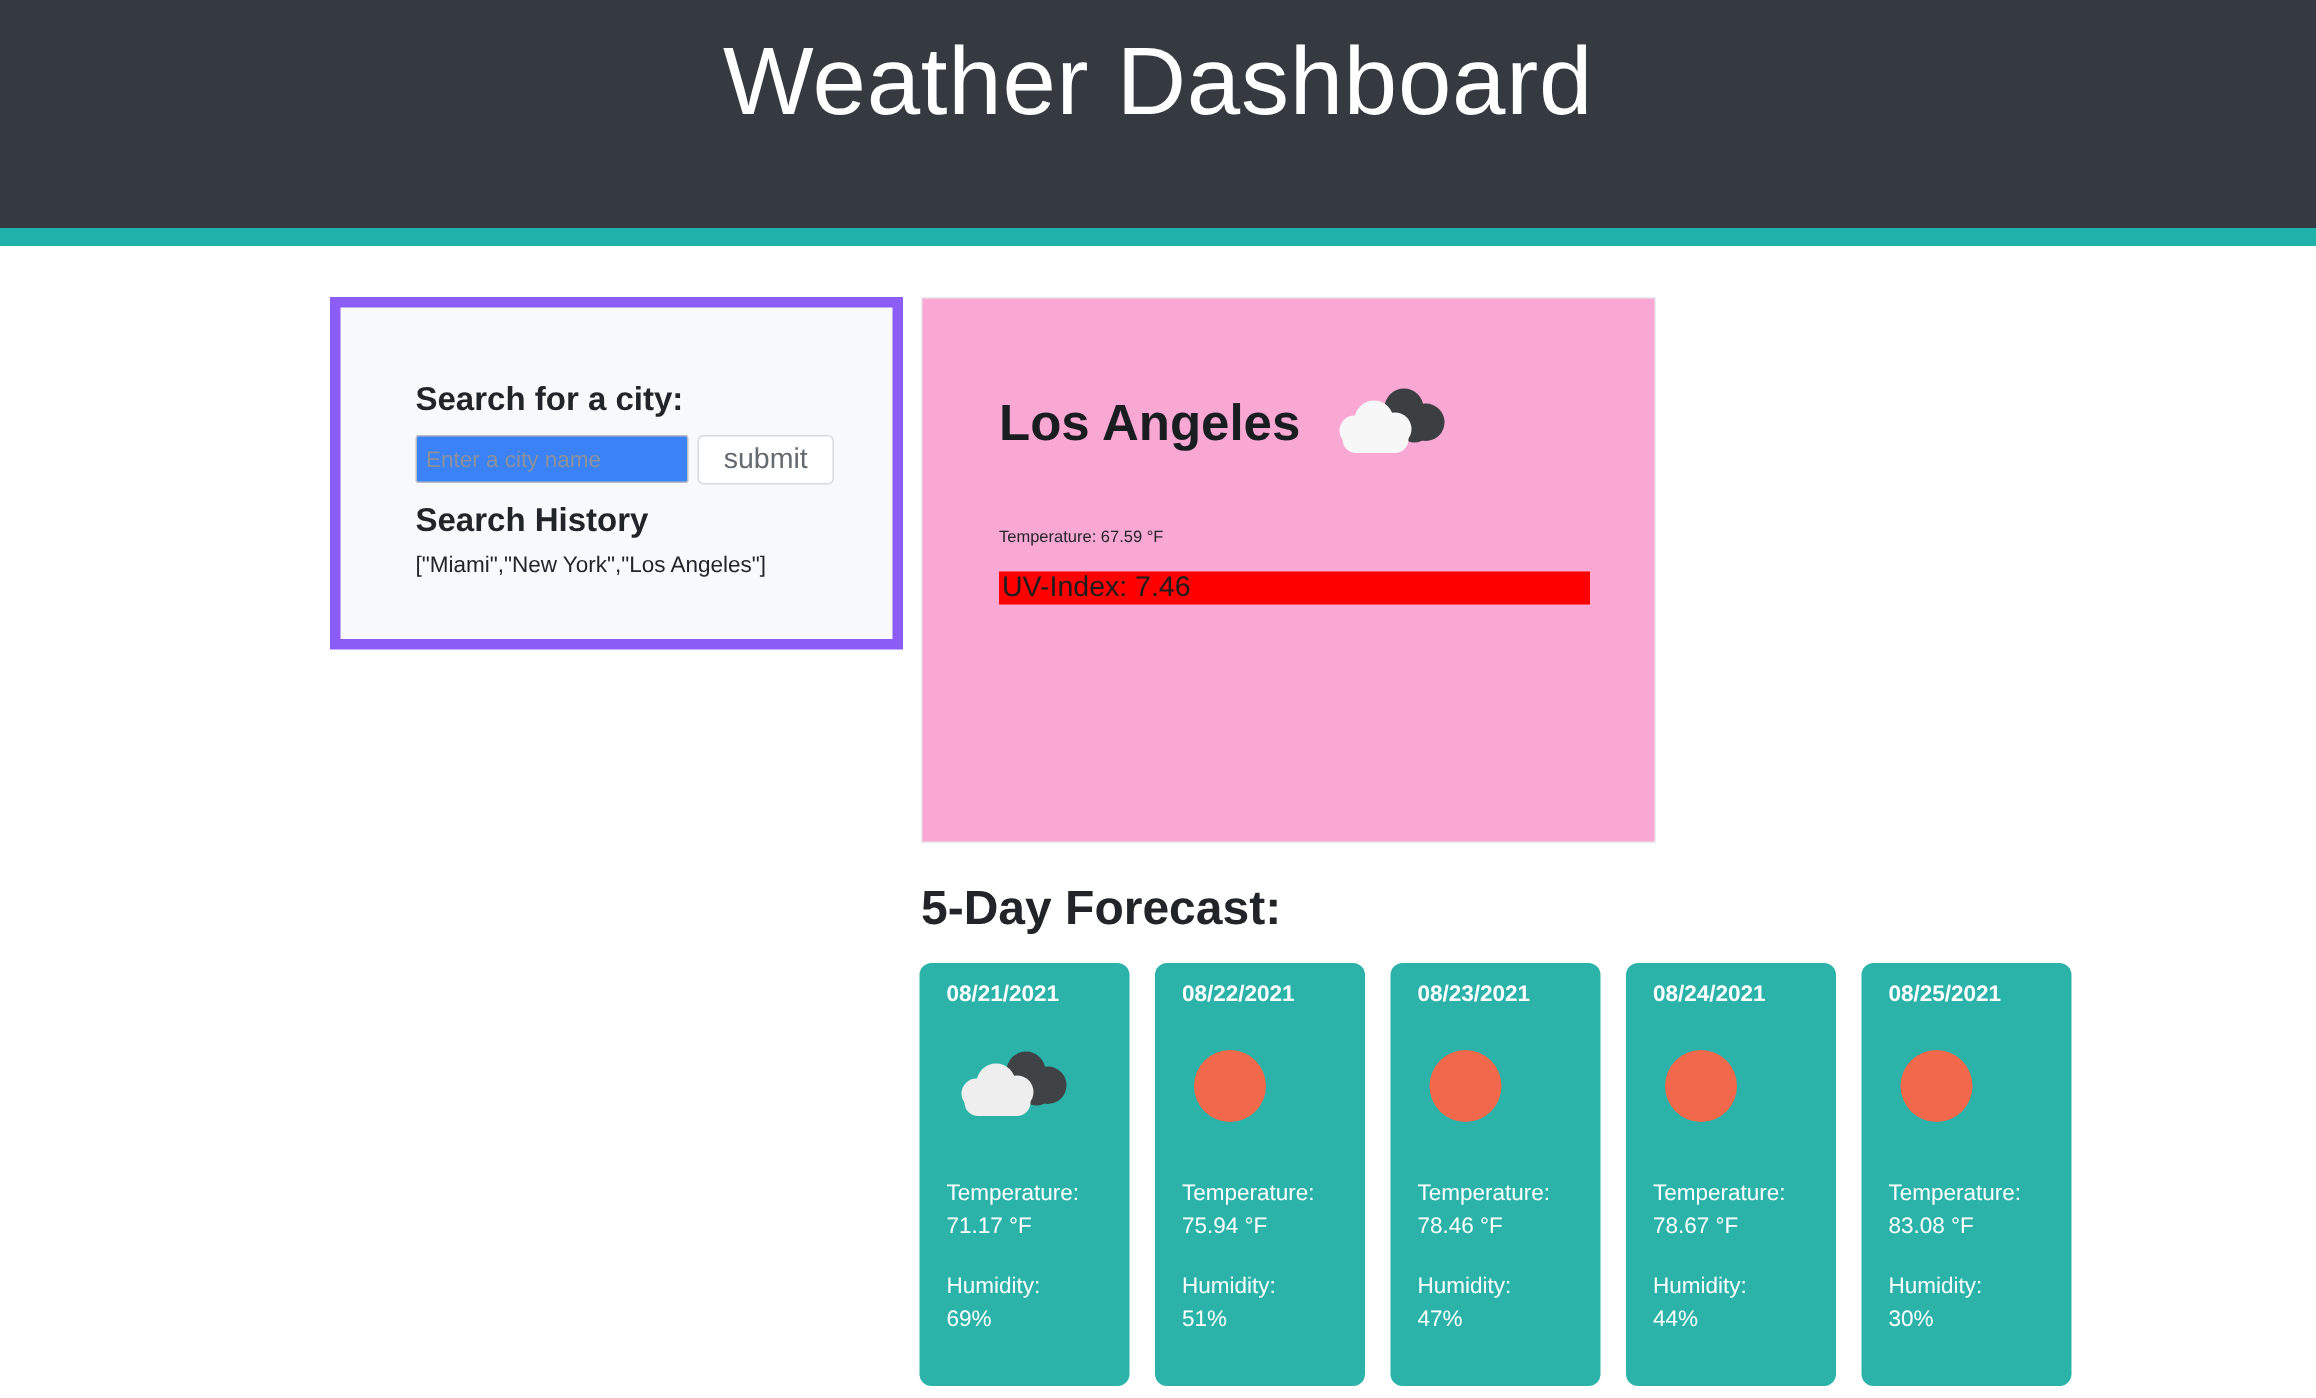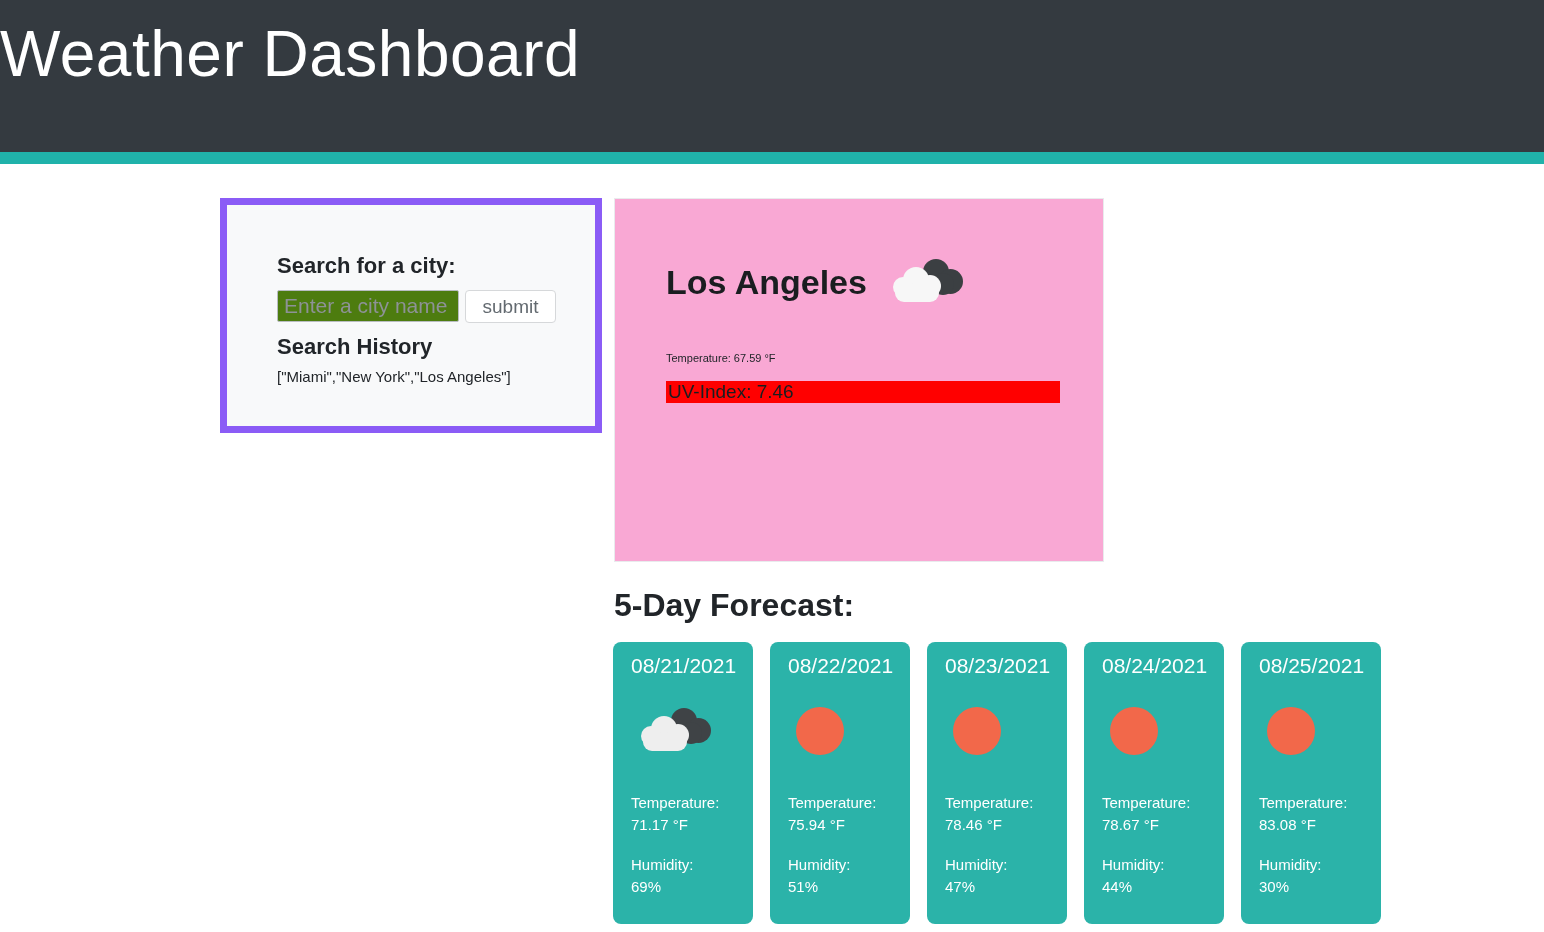--- a/index.html
+++ b/index.html
@@ -13,20 +13,21 @@
     overflow: hidden;
   }
 
   
   .header-bar {
     width: 100%;
     height: 152px;
     background: #343a40;
     display: flex;
     align-items: center;
+    justify-content: center;
     position: relative;
   }
   .header-title {
     color: #ffffff;
     font-size: 64px;
     font-weight: 300;
     letter-spacing: 0.5px;
     line-height: 1;
     margin: 0;
     transform: translateY(-22px);
@@ -66,22 +67,22 @@
   .search-row {
     display: flex;
     align-items: stretch;
     gap: 6px;
   }
   .city-input {
     width: 182px;
     height: 32px;
     border: 1px solid #b9bdc1;
     border-radius: 2px;
-    background: #4d7c0f;
-    font-size: 21px;
+    background: #3b82f6;
+    font-size: 15px;
     font-family: "Liberation Sans", sans-serif;
     color: #212529;
     padding: 0 6px;
   }
   .city-input::placeholder { color: #8d9296; }
   .submit-btn {
     width: 91px;
     height: 33px;
     background: #ffffff;
     border: 1px solid #d6d8da;
@@ -200,22 +201,22 @@
   }
   .forecast-card {
     width: 140px;
     height: 282px;
     background: #2bb3a9;
     border-radius: 8px;
     padding: 12px 0 0 18px;
     color: #ffffff;
   }
   .fc-date {
-    font-size: 21px;
-    font-weight: normal;
+    font-size: 15px;
+    font-weight: bold;
     margin: 0;
   }
   .fc-icon-wrap {
     height: 78px;
     display: flex;
     align-items: center;
     margin-top: 14px;
     margin-left: 8px;
   }
   .fc-block { margin-top: 22px; }

